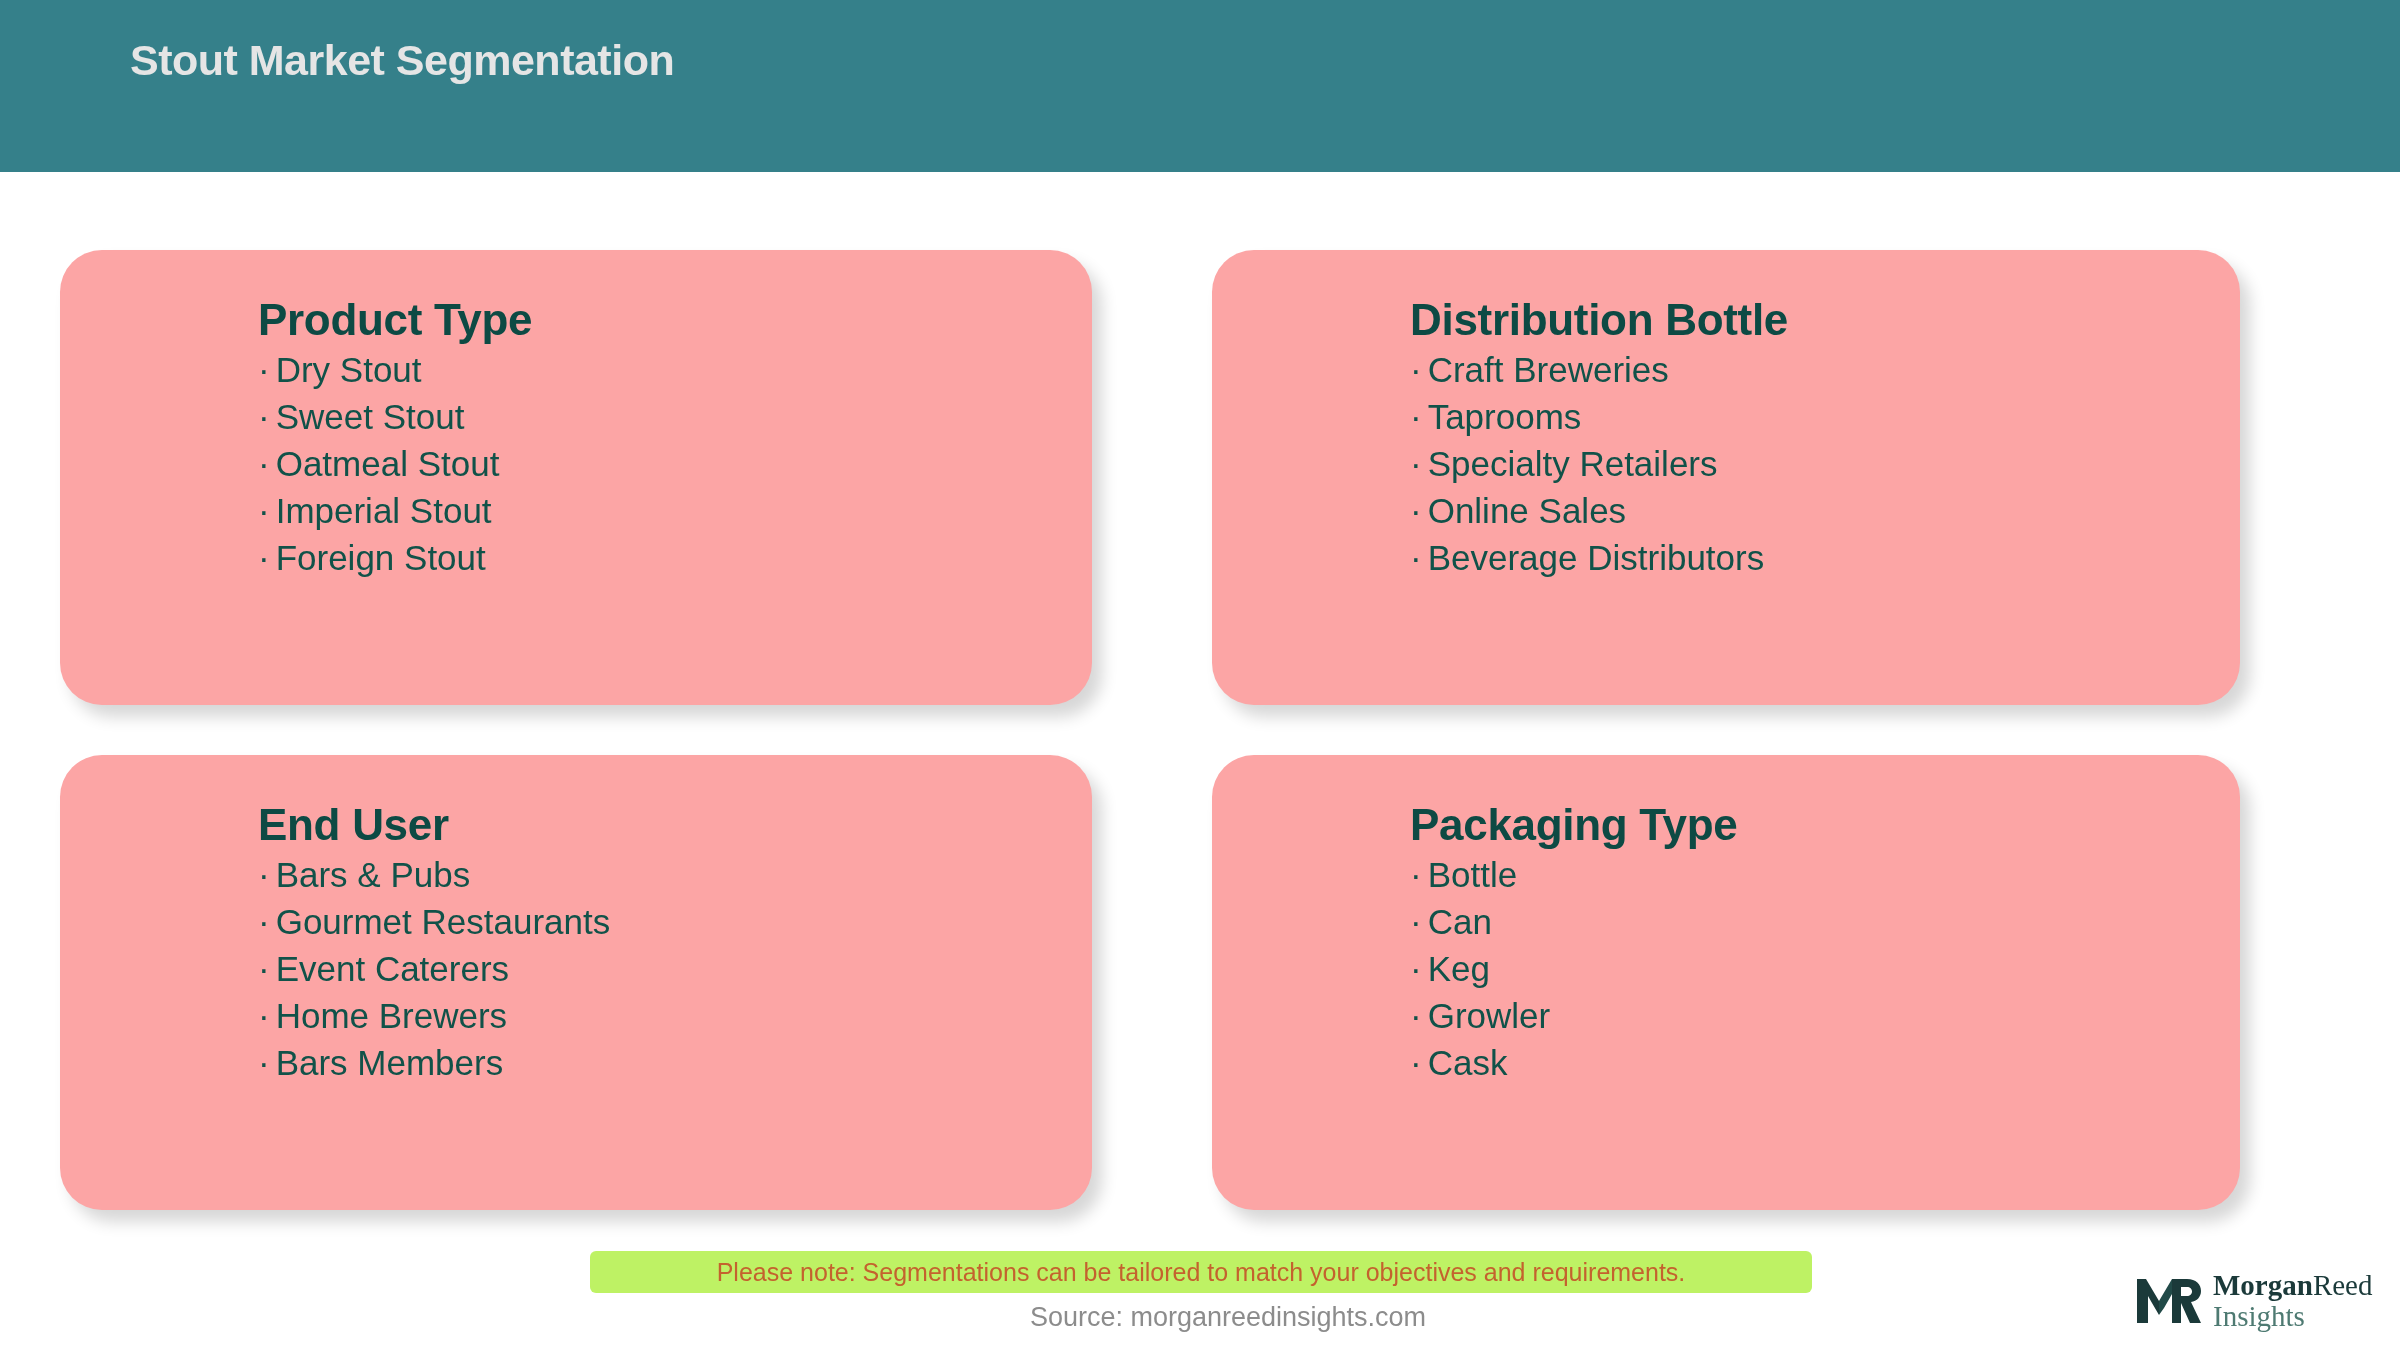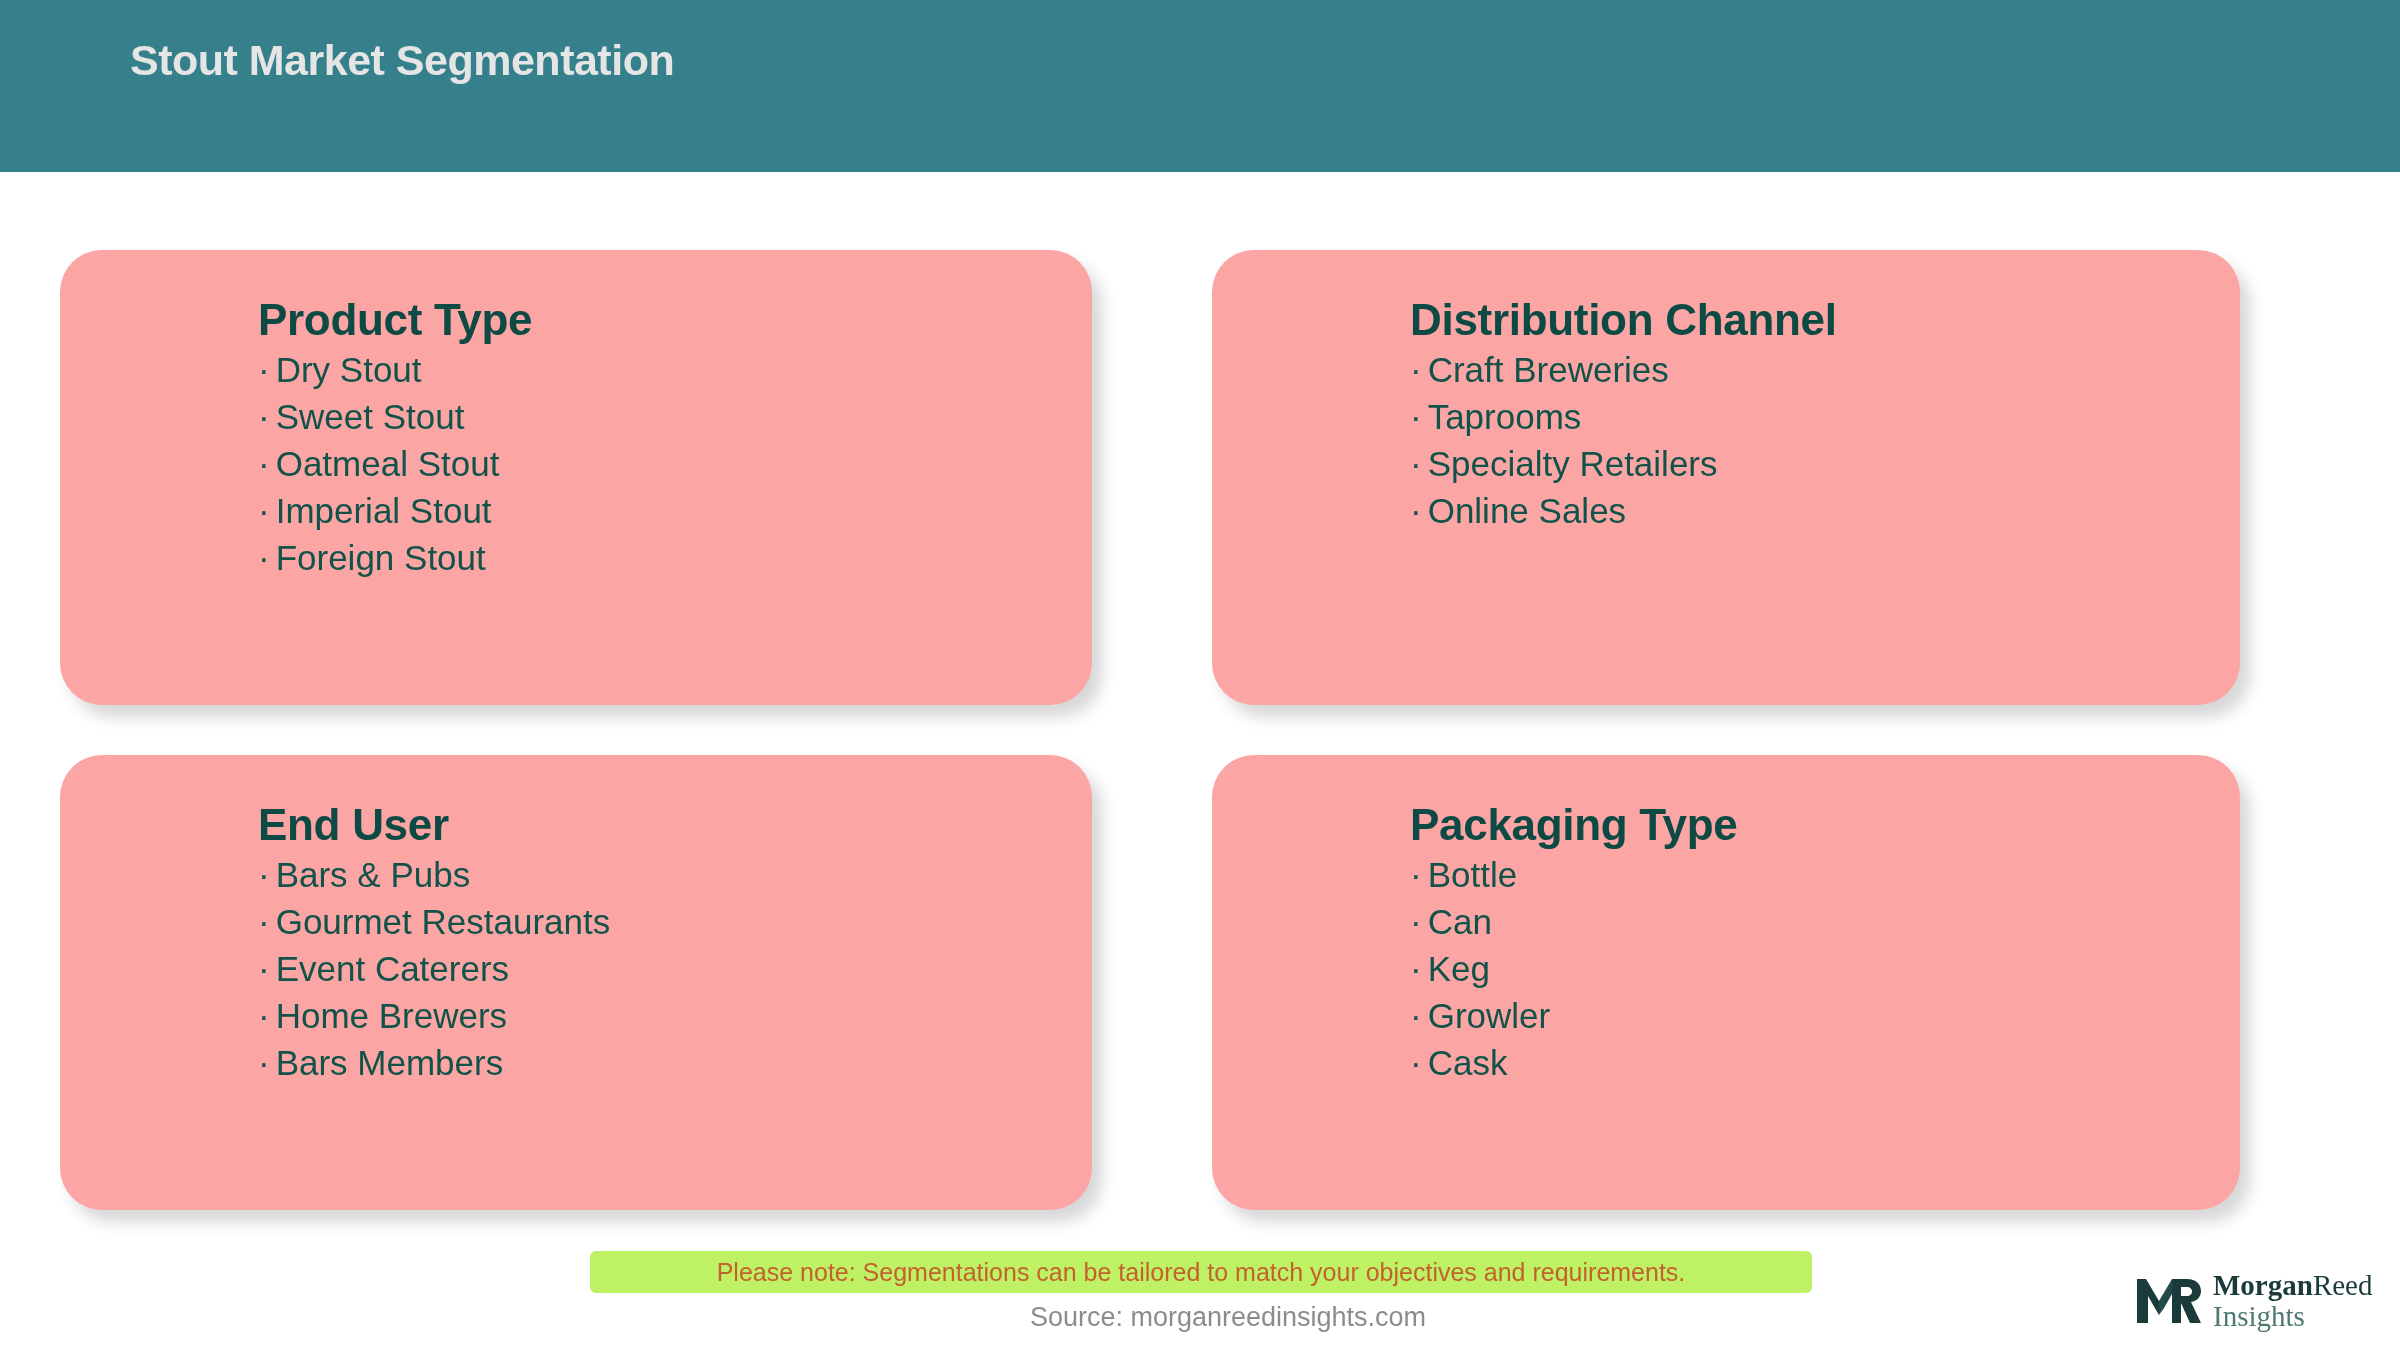--- a/index.html
+++ b/index.html
@@ -169,26 +169,27 @@
         <li><span class="bullet">·</span><span>Sweet Stout</span></li>
         <li><span class="bullet">·</span><span>Oatmeal Stout</span></li>
         <li><span class="bullet">·</span><span>Imperial Stout</span></li>
         <li><span class="bullet">·</span><span>Foreign Stout</span></li>
       </ul>
     </div>
   </div>
 
   <div class="card c1">
     <div class="card-inner">
-      <div class="card-heading">Distribution Channel</div>
+      <div class="card-heading">Distribution Bottle</div>
       <ul class="card-list">
         <li><span class="bullet">·</span><span>Craft Breweries</span></li>
         <li><span class="bullet">·</span><span>Taprooms</span></li>
         <li><span class="bullet">·</span><span>Specialty Retailers</span></li>
         <li><span class="bullet">·</span><span>Online Sales</span></li>
+        <li><span class="bullet">·</span><span>Beverage Distributors</span></li>
       </ul>
     </div>
   </div>
 
   <div class="card c2">
     <div class="card-inner">
       <div class="card-heading">End User</div>
       <ul class="card-list">
         <li><span class="bullet">·</span><span>Bars &amp; Pubs</span></li>
         <li><span class="bullet">·</span><span>Gourmet Restaurants</span></li>

